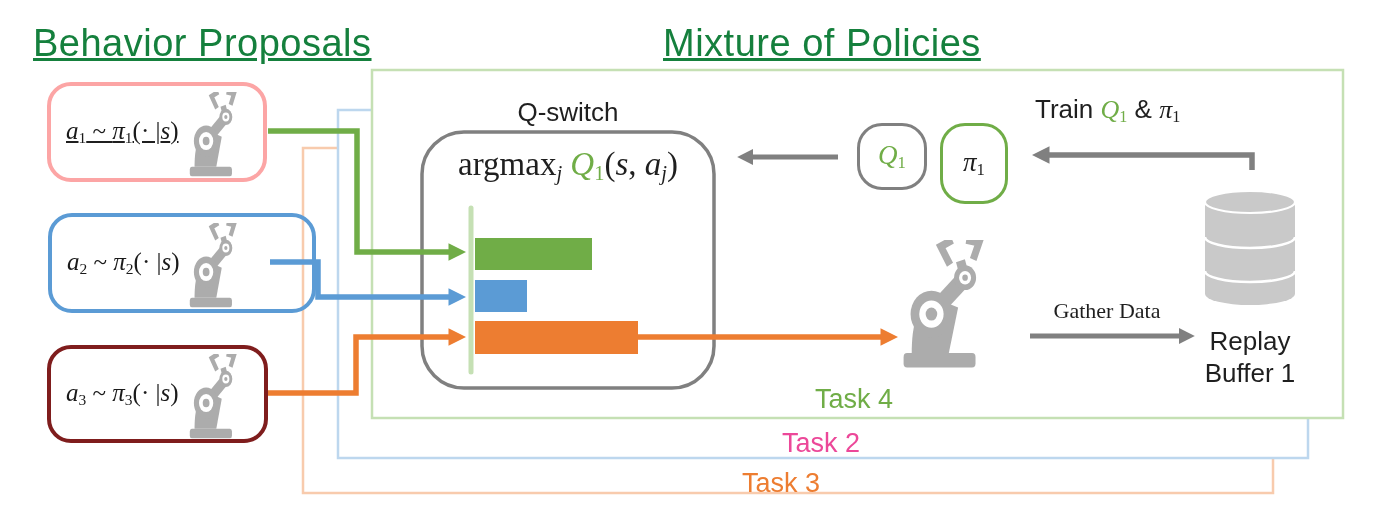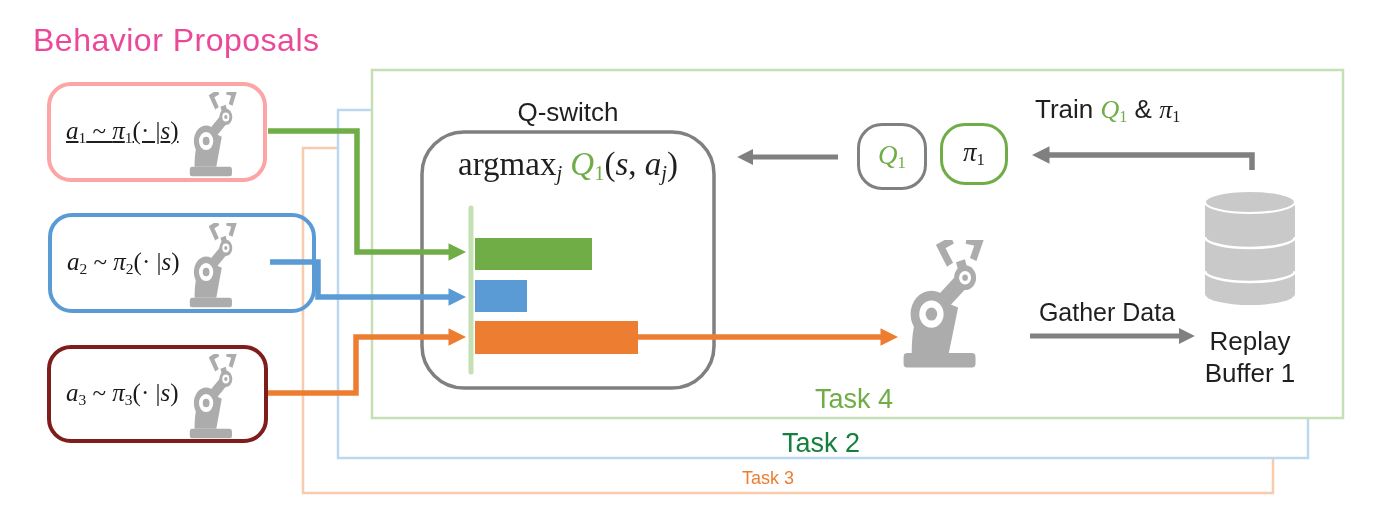--- a/index.html
+++ b/index.html
@@ -1,20 +1,20 @@
 <!DOCTYPE html>
 <html><head>
 <meta charset="utf-8">
 <style>
   html,body{margin:0;padding:0;background:#ffffff;}
   #canvas{position:relative;width:1384px;height:526px;background:#ffffff;overflow:hidden;
           font-family:"Liberation Sans",sans-serif;color:#1f1f1f;}
   #svg-layer{position:absolute;left:0;top:0;z-index:1;}
   .lbl{position:absolute;z-index:2;white-space:nowrap;}
-  .title{font-size:32px;color:#ec4899;letter-spacing:0.5px;}
+  .title{font-size:38px;color:#15803d;letter-spacing:0.5px;text-decoration:underline;}
   .serif{font-family:"Liberation Serif",serif;}
   
   .pbox{position:absolute;z-index:2;box-sizing:border-box;border-radius:24px;background:transparent;
         display:flex;align-items:center;padding-left:15px;}
   .pbox .formula{font-family:"Liberation Serif",serif;font-size:25px;color:#1a1a1a;}
   
   .qbox{position:absolute;z-index:2;box-sizing:border-box;border-radius:25px;background:#ffffff;
         display:flex;align-items:center;justify-content:center;
         font-family:"Liberation Serif",serif;font-size:27px;}
   
@@ -92,45 +92,46 @@
     <path d="M 1252,170 L 1252,155 L 1046,155" fill="none" stroke-width="5.5" stroke-linejoin="miter" marker-end="url(#ah-gray)" stroke="#808080"></path>
     <path d="M 1030,336 L 1182,336" fill="none" stroke-width="5" marker-end="url(#ah-gray)" stroke="#808080"></path>
 
     <path d="M 268,131 L 357,131 L 357,252 L 452,252" fill="none" stroke-width="5.5" stroke-linejoin="miter" marker-end="url(#ah-green)" stroke="#70AD47"></path>
     <path d="M 270,262 L 318,262 L 318,297 L 452,297" fill="none" stroke-width="5.5" stroke-linejoin="miter" marker-end="url(#ah-blue)" stroke="#5B9BD5"></path>
     <path d="M 268,393 L 356,393 L 356,337 L 452,337" fill="none" stroke-width="5.5" stroke-linejoin="miter" marker-end="url(#ah-orange)" stroke="#ED7D31"></path>
     <path d="M 638,337 L 884,337" fill="none" stroke-width="5.5" marker-end="url(#ah-orange)" stroke="#ED7D31"></path>
   </svg>
 
   <div class="lbl title" style="left:33px;top:22px;">Behavior Proposals</div>
+  <div class="lbl title" style="left:663px;top:22px;">Mixture of Policies</div>
 
   <div class="pbox" style="left:47px;top:82px;width:220px;height:100px;border:4px solid #fca5a5;text-decoration:underline;">
     <span class="formula"><span class="sg sg-i">a</span><span class="sg sg-sub">1</span><span class="sg"> ~ </span><span class="sg sg-i">π</span><span class="sg sg-sub">1</span><span class="sg">(· |</span><span class="sg sg-i">s</span><span class="sg">)</span></span>
   </div>
   <div class="pbox" style="left:48px;top:213px;width:268px;height:100px;border:4px solid #5B9BD5;">
     <span class="formula"><span class="sg sg-i">a</span><span class="sg sg-sub">2</span><span class="sg"> ~ </span><span class="sg sg-i">π</span><span class="sg sg-sub">2</span><span class="sg">(· |</span><span class="sg sg-i">s</span><span class="sg">)</span></span>
   </div>
   <div class="pbox" style="left:47px;top:345px;width:221px;height:98px;border:4px solid #7f1d1d;">
     <span class="formula"><span class="sg sg-i">a</span><span class="sg sg-sub">3</span><span class="sg"> ~ </span><span class="sg sg-i">π</span><span class="sg sg-sub">3</span><span class="sg">(· |</span><span class="sg sg-i">s</span><span class="sg">)</span></span>
   </div>
 
   <div class="lbl center" style="left:422px;top:97px;width:292px;font-size:26px;">Q-switch</div>
   <div class="lbl center serif" style="left:422px;top:146px;width:292px;font-size:33px;"><span class="sg">argmax</span><span class="sg sg-isub">j</span><span class="sg"> </span><span class="sg sg-gi">Q</span><span class="sg sg-gsub">1</span><span class="sg">(</span><span class="sg sg-i">s</span><span class="sg">, </span><span class="sg sg-i">a</span><span class="sg sg-isub">j</span><span class="sg">)</span></div>
 
   <div class="qbox" style="left:857px;top:123px;width:70px;height:67px;border:3px solid #808080;">
     <span><span class="sg sg-gi">Q</span><span class="sg sg-gsub">1</span></span>
   </div>
-  <div class="qbox" style="left:940px;top:123px;width:68px;height:62px;border:3px solid #70AD47;">
+  <div class="qbox" style="left:940px;top:123px;width:68px;height:81px;border:3px solid #70AD47;">
     <span><span class="sg sg-i">π</span><span class="sg sg-sub">1</span></span>
   </div>
 
   <div class="lbl" style="left:1035px;top:94px;font-size:26px;"><span class="sg sg-sans">Train </span><span class="sg sg-gi">Q</span><span class="sg sg-gsub">1</span><span class="sg sg-sans"> &amp; </span><span class="sg sg-i">π</span><span class="sg sg-sub">1</span></div>
-  <div class="lbl center" style="left:1032px;top:298px;width:150px;font-size:25px;">Gather Data</div>
+  <div class="lbl center" style="left:1032px;top:298px;width:150px;font-size:22px;font-family:Liberation Serif, serif;">Gather Data</div>
   <div class="lbl center" style="left:1175px;top:325px;width:150px;font-size:26px;line-height:32px;">
     <div>Replay</div>
     <div>Buffer 1</div>
   </div>
 
   <div class="lbl" style="left: 815px; top: 384px; font-size: 27px; color: rgb(112, 173, 71);">Task 4</div>
-  <div class="lbl" style="left: 782px; top: 428px; font-size: 27px; color: #15803d;">Task 2</div>
-  <div class="lbl" style="left: 742px; top: 468px; font-size: 18px; color: rgb(237, 125, 49);">Task 3</div>
+  <div class="lbl" style="left: 782px; top: 428px; font-size: 27px; color: #ec4899;">Task 2</div>
+  <div class="lbl" style="left: 742px; top: 468px; font-size: 27px; color: rgb(237, 125, 49);">Task 3</div>
 
 </div>
 
 </body></html>

